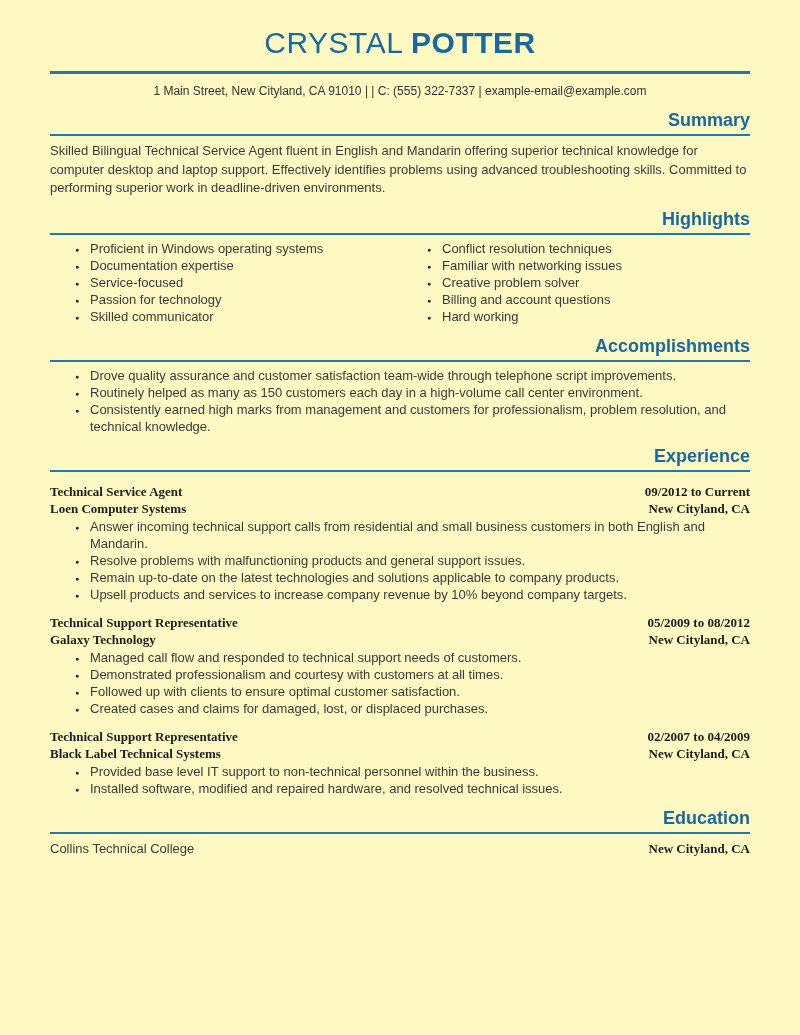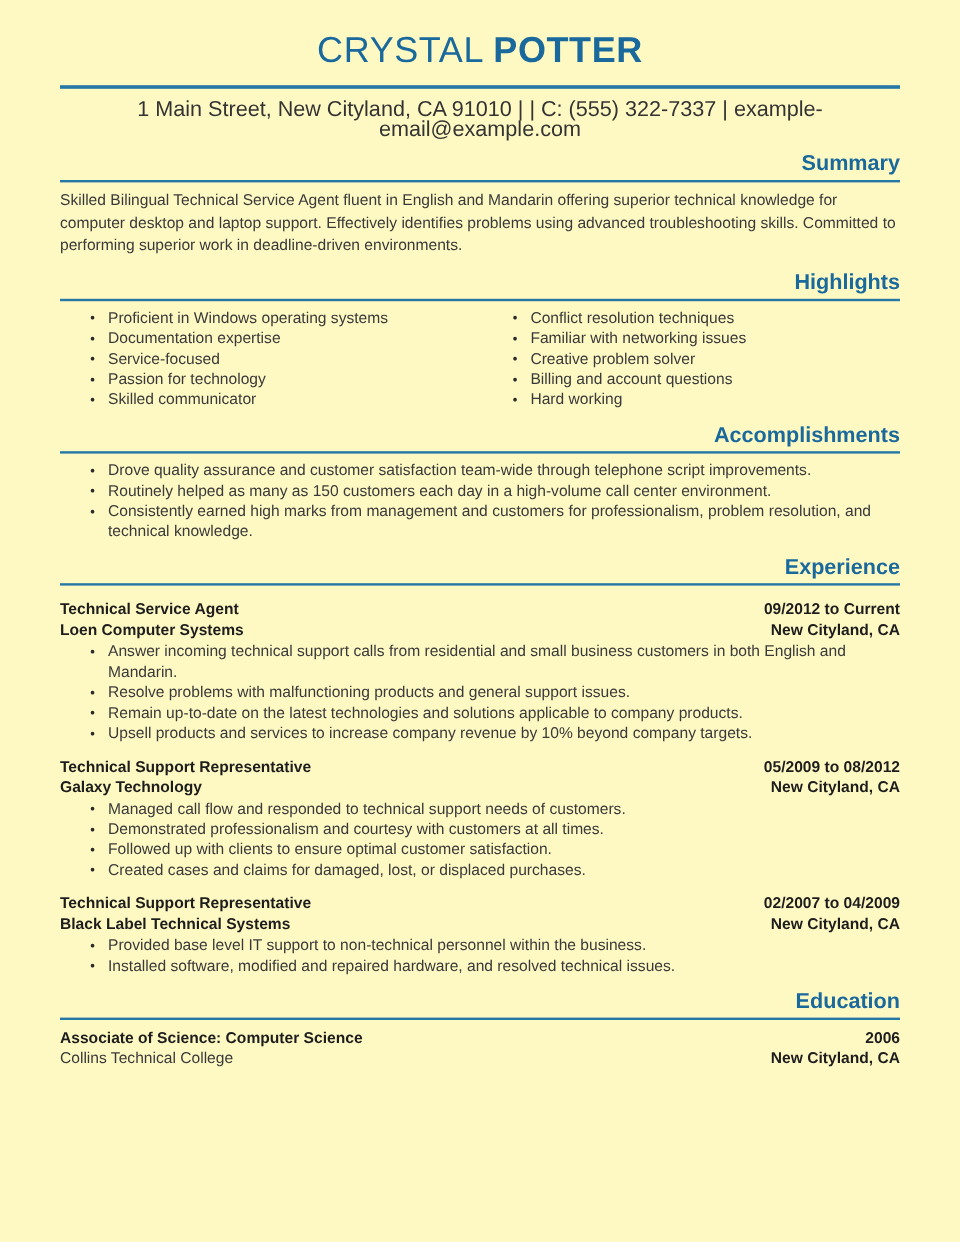--- a/index.html
+++ b/index.html
@@ -17,41 +17,41 @@
     margin: 0; text-align: center;
     font-size: 30px; line-height: 33px;
     color: #1a699c; font-weight: 400;
     letter-spacing: 0.5px;
   }
   h1 .last { font-weight: 700; }
   .rule-top { border-top: 3px solid #2577a5; margin-top: 12px; }
   .rule { border-top: 2px solid #2577a5; margin-top: 3px; }
   .contact {
     margin-top: 9px; text-align: center;
-    font-size: 18px; line-height: 16px; color: #333333;
+    font-size: 12px; line-height: 16px; color: #333333;
   }
   h2 {
     margin: 11px 0 0 0; text-align: right;
     font-size: 18px; line-height: 21px;
     color: #1a699c; font-weight: 700;
   }
   .para { margin: 6px 0 0 0; line-height: 18.5px; color: #3a3a3a; }
   ul { list-style: none; margin: 5px 0 0 0; padding: 0 0 0 40px; }
   li { position: relative; line-height: 17px; color: #3a3a3a; }
   li::before {
     content: "\25CF";
     position: absolute; left: -15px; top: 1px;
     font-size: 7px; color: #2b2b2b;
   }
   .cols { display: flex; justify-content: center; }
   .cols ul { width: 50%; box-sizing: border-box; margin-top: 5px; }
   .cols ul.right { padding-left: 42px; }
   .job { margin-top: 11px; }
   .job-row, .edu-row { display: flex; justify-content: space-between; line-height: 17px; }
-  .b { font-weight: 700; color: #1d1d1d; }
+  .b { font-weight: 700; color: #1d1d1d; font-family: Liberation Serif, serif; }
   .right-cell { text-align: right; white-space: nowrap; }
   .job ul { margin-top: 1px; }
   .edu { margin-top: 6px; }
 </style>
 </head>
 <body>
 
 <div class="page">
 
   <h1><span class="first">CRYSTAL</span> <span class="last">POTTER</span></h1>
@@ -138,22 +138,18 @@
     <ul>
       <li>Provided base level IT support to non-technical personnel within the business.</li>
       <li>Installed software, modified and repaired hardware, and resolved technical issues.</li>
     </ul>
   </div>
 
   <h2>Education</h2>
   <div class="rule"></div>
   <div class="edu">
     <div class="edu-row">
-      <span class="b">Associate of Science: Computer Science</span>
-      <span class="b right-cell">2006</span>
-    </div>
-    <div class="edu-row">
       <span>Collins Technical College</span>
       <span class="b right-cell">New Cityland, CA</span>
     </div>
   </div>
 
 </div>
 
 </body></html>

